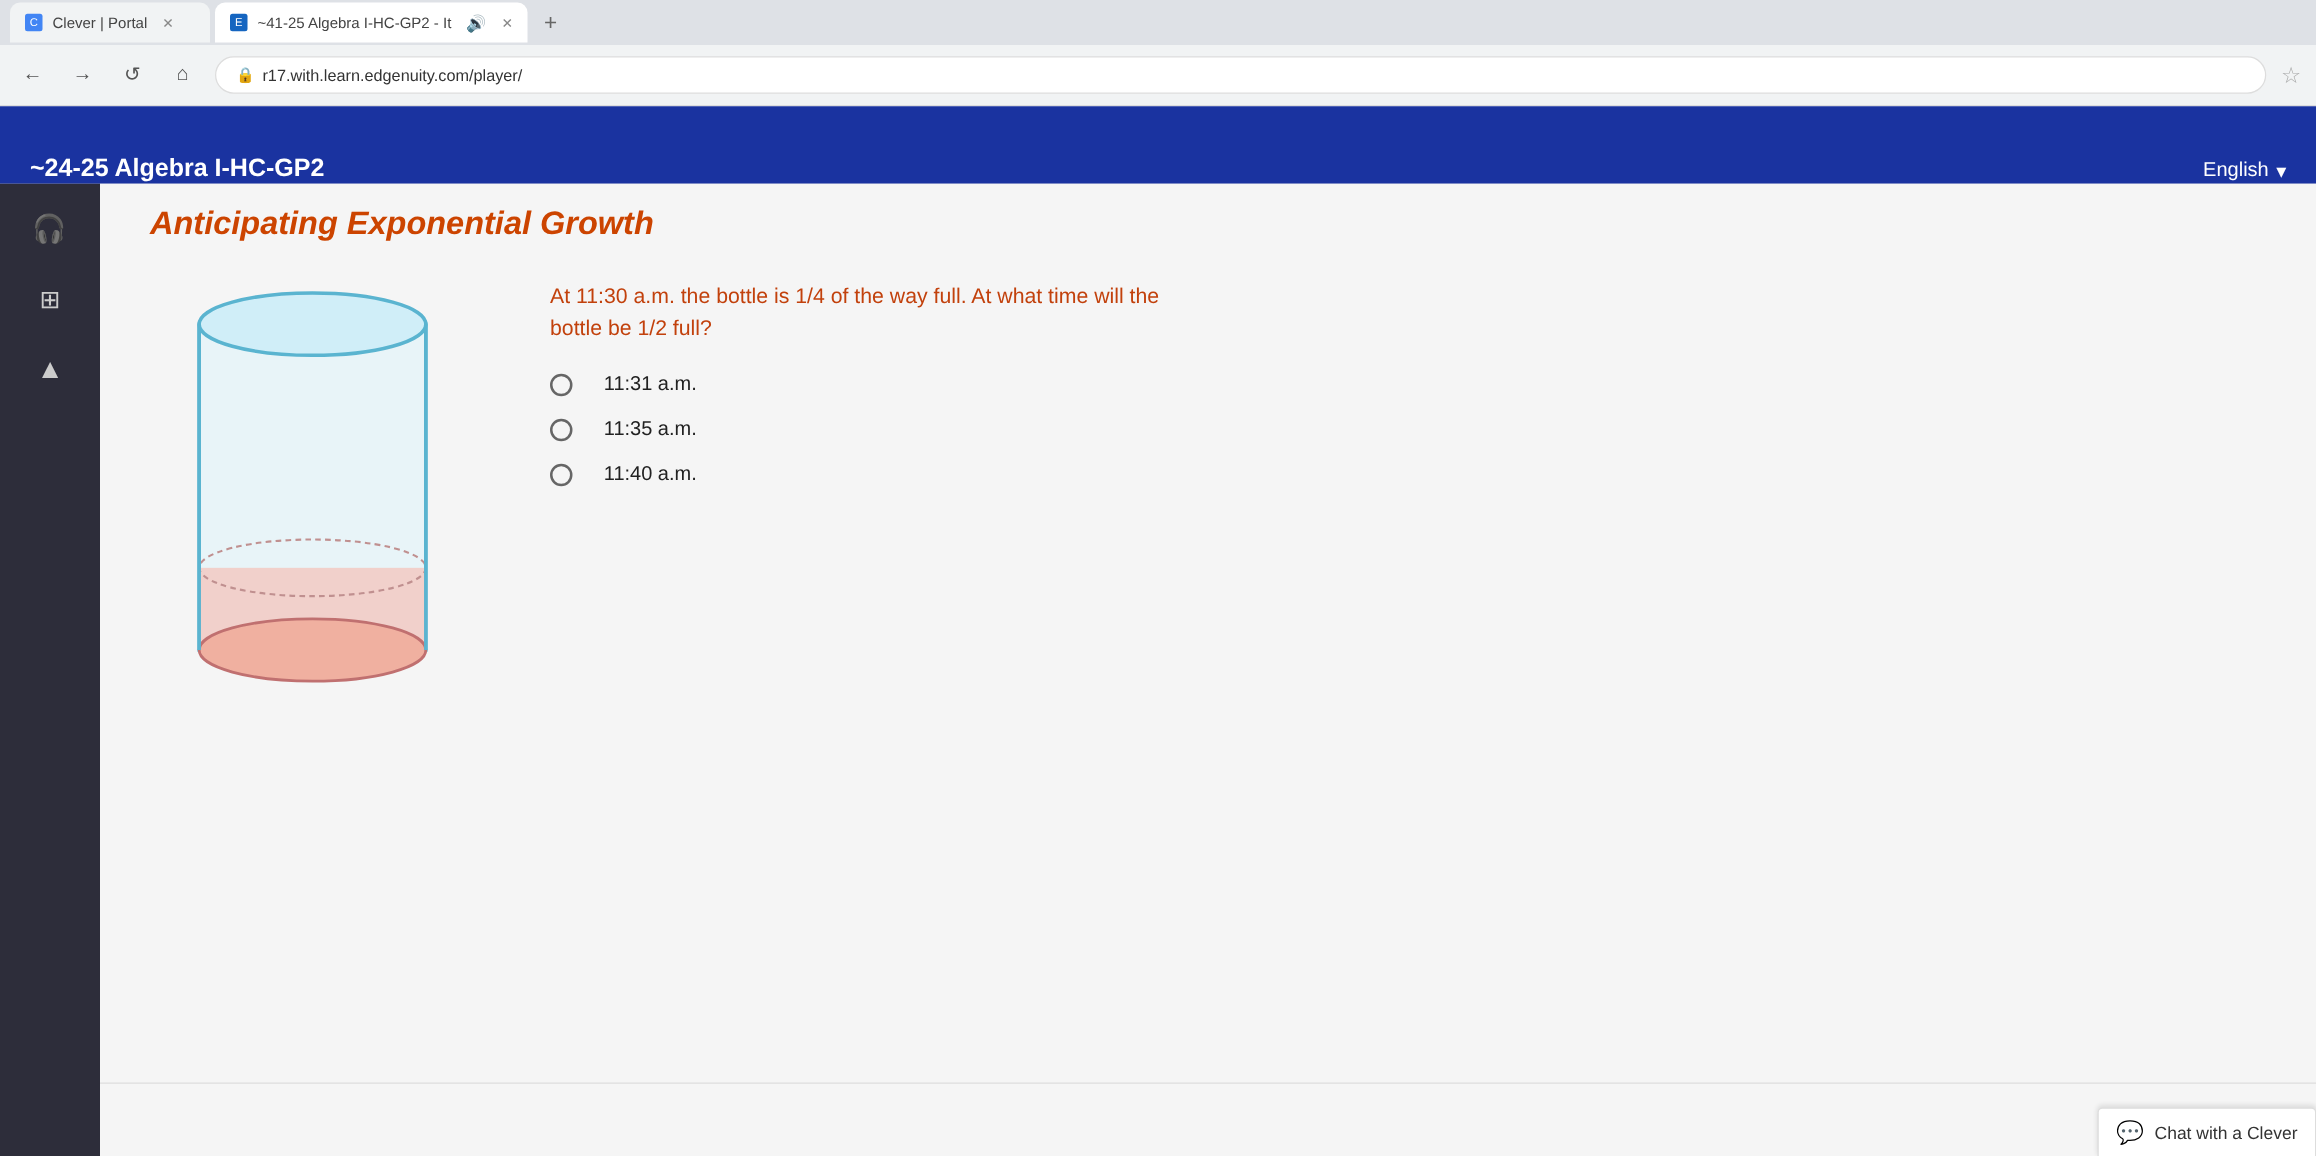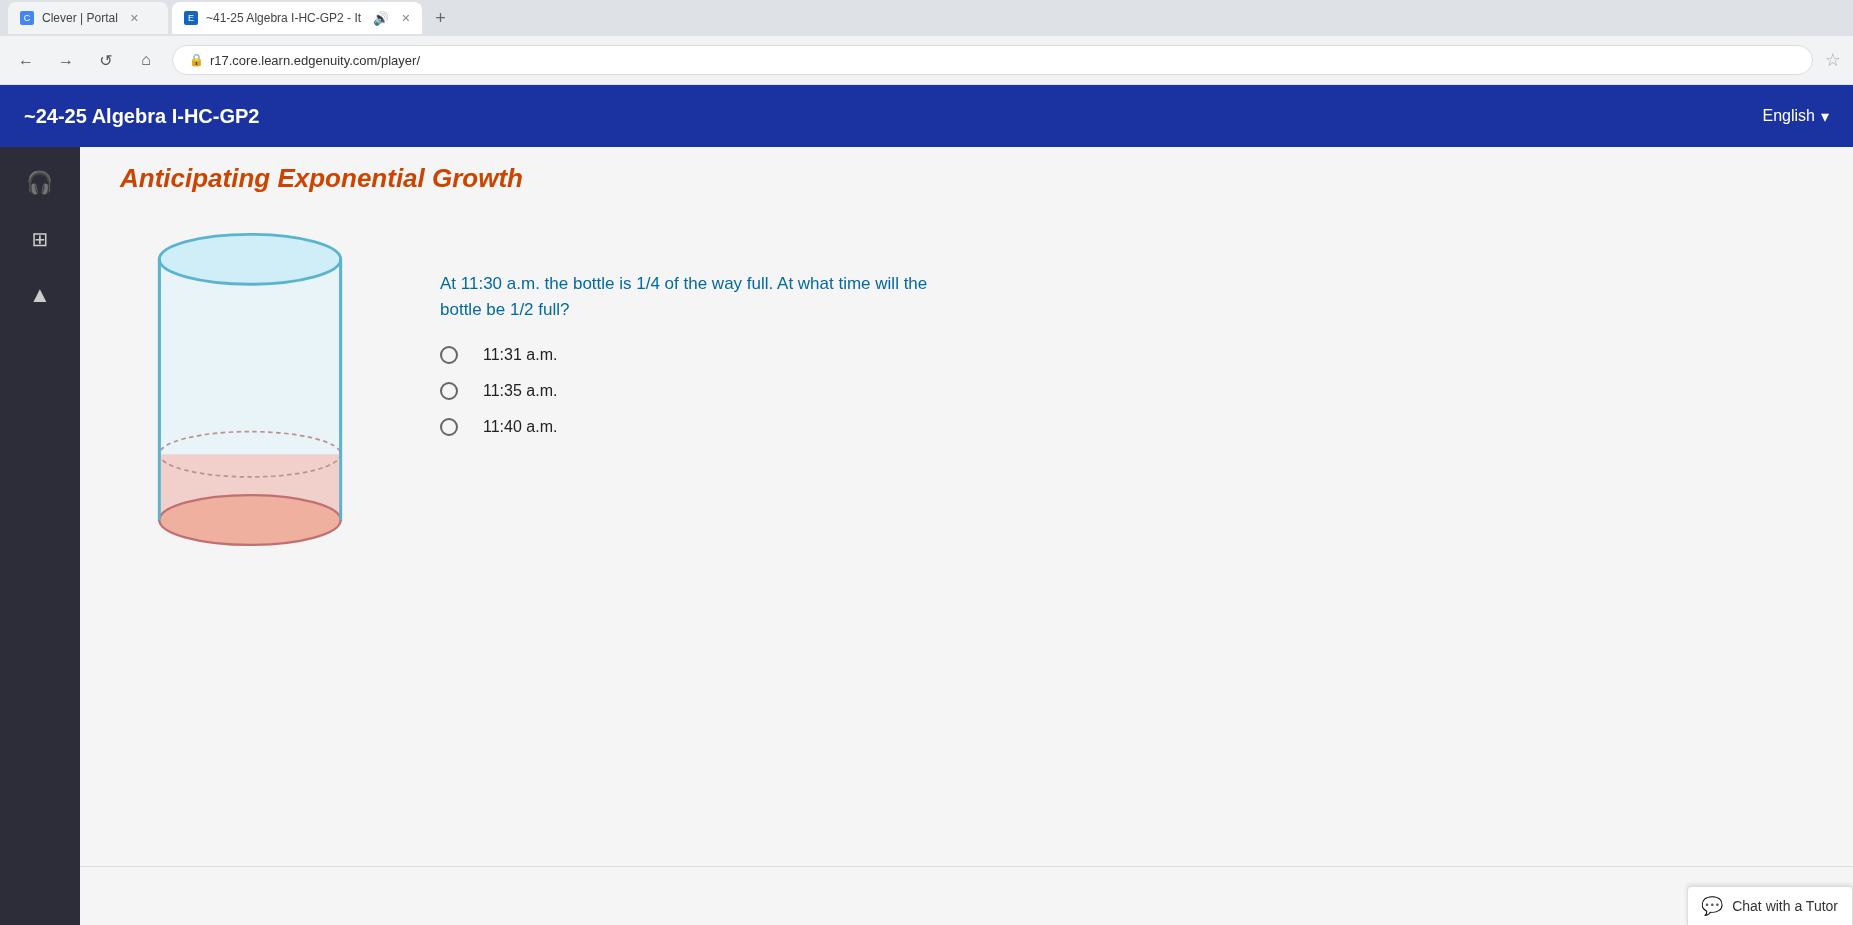--- a/index.html
+++ b/index.html
@@ -95,21 +95,21 @@
       color: #aaa;
       font-size: 18px;
       cursor: pointer;
     }
 
     
     .app-header {
       background: #1a33a0;
       height: 62px;
       display: flex;
-      align-items: center;
+      align-items: flex-end;
       justify-content: space-between;
       padding: 0 24px;
     }
     .app-title {
       color: #fff;
       font-size: 20px;
       font-weight: bold;
     }
     .lang-selector {
       color: #ffffff;
@@ -189,25 +189,24 @@
       height: 100%;
     }
 
     
     .question-area {
       flex: 1;
       padding-top: 10px;
     }
     .question-text {
       font-size: 17px;
-      color: #0369a1;
+      color: #c2410c;
       line-height: 1.5;
       margin-bottom: 24px;
       max-width: 500px;
-      margin-top: 47px;
     }
 
     .answer-option {
       display: flex;
       align-items: center;
       gap: 25px;
       margin-bottom: 18px;
       cursor: pointer;
     }
     .radio-circle {
@@ -290,21 +289,21 @@
     <div class="tab-new">+</div>
   </div>
 
   <div class="address-bar">
     <div class="nav-btn">←</div>
     <div class="nav-btn">→</div>
     <div class="nav-btn">↺</div>
     <div class="nav-btn">⌂</div>
     <div class="address-input">
       <span style="margin-right:6px;color:#888;font-size:12px;">🔒</span>
-      <span>r17.core.learn.edgenuity.com/player/</span>
+      <span>r17.with.learn.edgenuity.com/player/</span>
     </div>
     <div class="star-btn">☆</div>
   </div>
 </div>
 
 <div class="app-header">
   <span class="app-title">~24-25 Algebra I-HC-GP2</span>
   <div class="lang-selector">
     <span>English</span>
     <span>▾</span>
@@ -378,17 +377,17 @@
 
     <div class="bottom-bar">
       <div class="done-btn">
         <span class="done-check">✓</span>
         <span>Done</span>
       </div>
     </div>
 
     <div class="chat-tutor">
       <span class="chat-icon">💬</span>
-      <span>Chat with a Tutor</span>
+      <span>Chat with a Clever</span>
     </div>
 
   </div>
 </div>
 
 </body></html>

